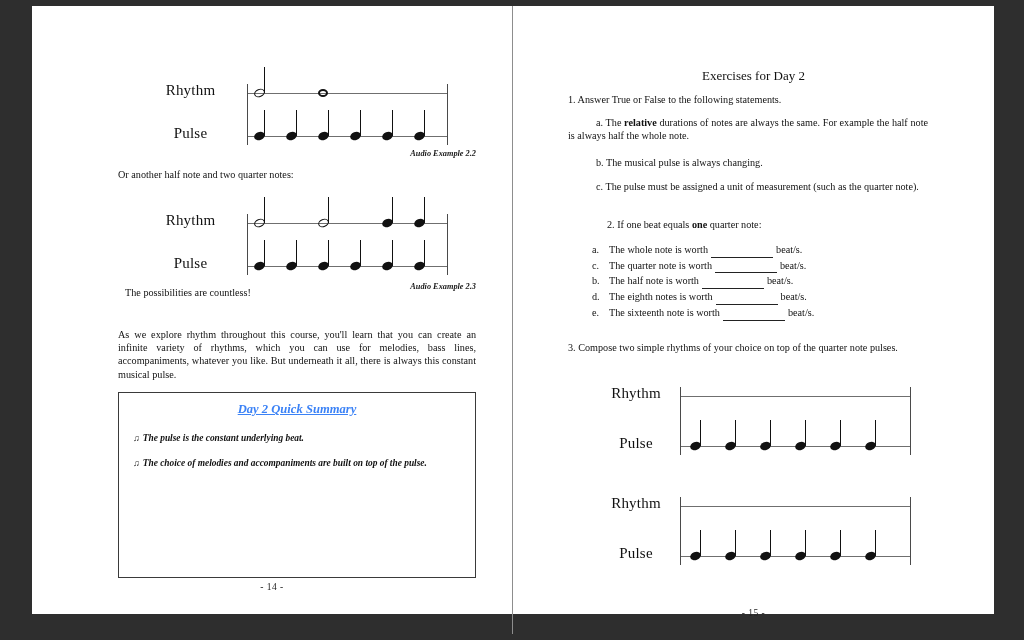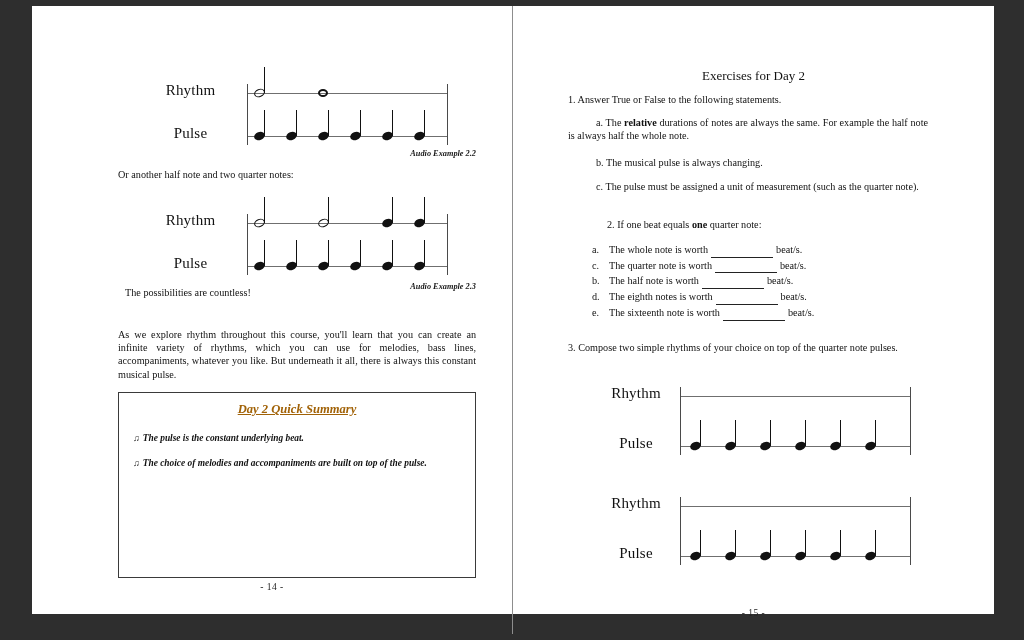--- a/index.html
+++ b/index.html
@@ -80,21 +80,21 @@
     border: 1px solid #3a3a3a;
     padding: 9px 14px 0 14px;
   }
   #summary-title {
     text-align: center;
     font-size: 12.6px;
     font-style: italic;
     font-weight: bold;
     text-decoration: underline;
     margin-bottom: 13px;
-    color: #a16207;
+    color: #3b82f6;
   }
   .summary-item {
     font-size: 9.4px;
     font-style: italic;
     font-weight: bold;
     line-height: 16.5px;
     text-align: justify;
     margin-bottom: 8px;
     color: #111;
   }

